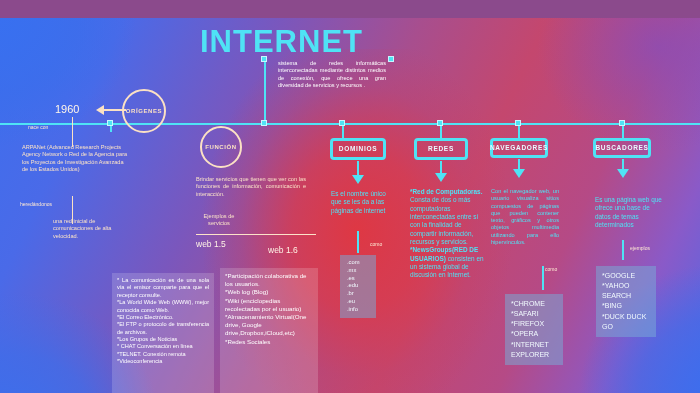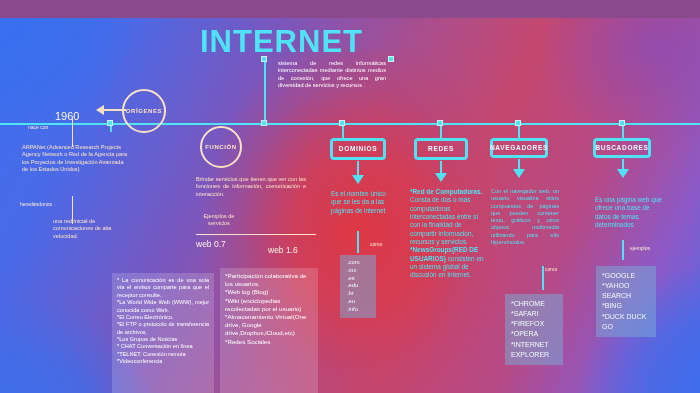--- a/index.html
+++ b/index.html
@@ -150,21 +150,21 @@
   <div class="node" style="left:388px; top:38px;"></div>
 
   <div class="txt t7 just wht" style="left:278px; top:42px; width:108px;">sistema de redes informáticas interconectadas mediante distintos medios de conexión, que ofrece una gran diversidad de servicios y recursos .</div>
 
   <div class="circ" style="left:122px; top:71px; width:44px; height:44px;">
     <span>ORÍGENES</span>
   </div>
   <div class="arrow-shaft-h" style="left:104px; top:91px; width:22px;"></div>
   <div class="arrow-left" style="left:96px; top:87px;"></div>
 
-  <div class="yr" style="left:55px; top:92px;text-align:center;">1960</div>
+  <div class="yr" style="left:55px; top:85px;text-align:center;">1960</div>
   <div class="cream-stem" style="left:72px; top:99px; height:30px;"></div>
   <div class="tiny" style="left:28px; top:106px;">nace con</div>
 
   <div class="txt t7 cream" style="left:22px; top:126px; width:108px;">ARPANet (Advanced Research Projects Agency Network o Red de la Agencia para los Proyectos de Investigación Avanzada de los Estados Unidos)</div>
 
   <div class="tiny" style="left:20px; top:183px;">heredándonos</div>
   <div class="cream-stem" style="left:72px; top:178px; height:28px;"></div>
   <div class="txt t7 cream" style="left:53px; top:200px; width:78px;">una red inicial de comunicaciones de alta velocidad.</div>
 
   <div class="vstem" style="left:110px; top:106px; height:8px;"></div>
@@ -172,21 +172,21 @@
 
   <div class="circ" style="left:200px; top:108px; width:42px; height:42px;">
     <span>FUNCIÓN</span>
   </div>
 
   <div class="txt t7 just cream" style="left:196px; top:158px; width:110px;">Brindar servicios que tienen que ver con las funciones de información, comunicación e interacción.</div>
 
   <div class="txt t7 cream" style="left:196px; top:195px; width:46px; text-align:center;">Ejemplos de servicios</div>
 
   <div class="wline" style="left:196px; top:216px; width:120px;"></div>
-  <div class="wlabel" style="left:196px; top:221px;">web 0.7</div>
+  <div class="wlabel" style="left:196px; top:221px;">web 1.5</div>
   <div class="wlabel" style="left:268px; top:227px;">web 1.6</div>
 
   <div class="panel" style="left:112px; top:255px; width:102px; height:133px; white-space:pre-line; text-align:justify;">* La comunicación es de una sola vía  el  emisor comparte para  que  el    receptor consulte.
 *La World Wide Web (WWW), mejor conocida como Web.
 *El Correo Electrónico.
 *El FTP o protocolo de transferencia de archivos.
 *Los Grupos de Noticias
 * CHAT  Conversación  en línea
 *TELNET. Conexión remota
 *Videoconferencia</div>

